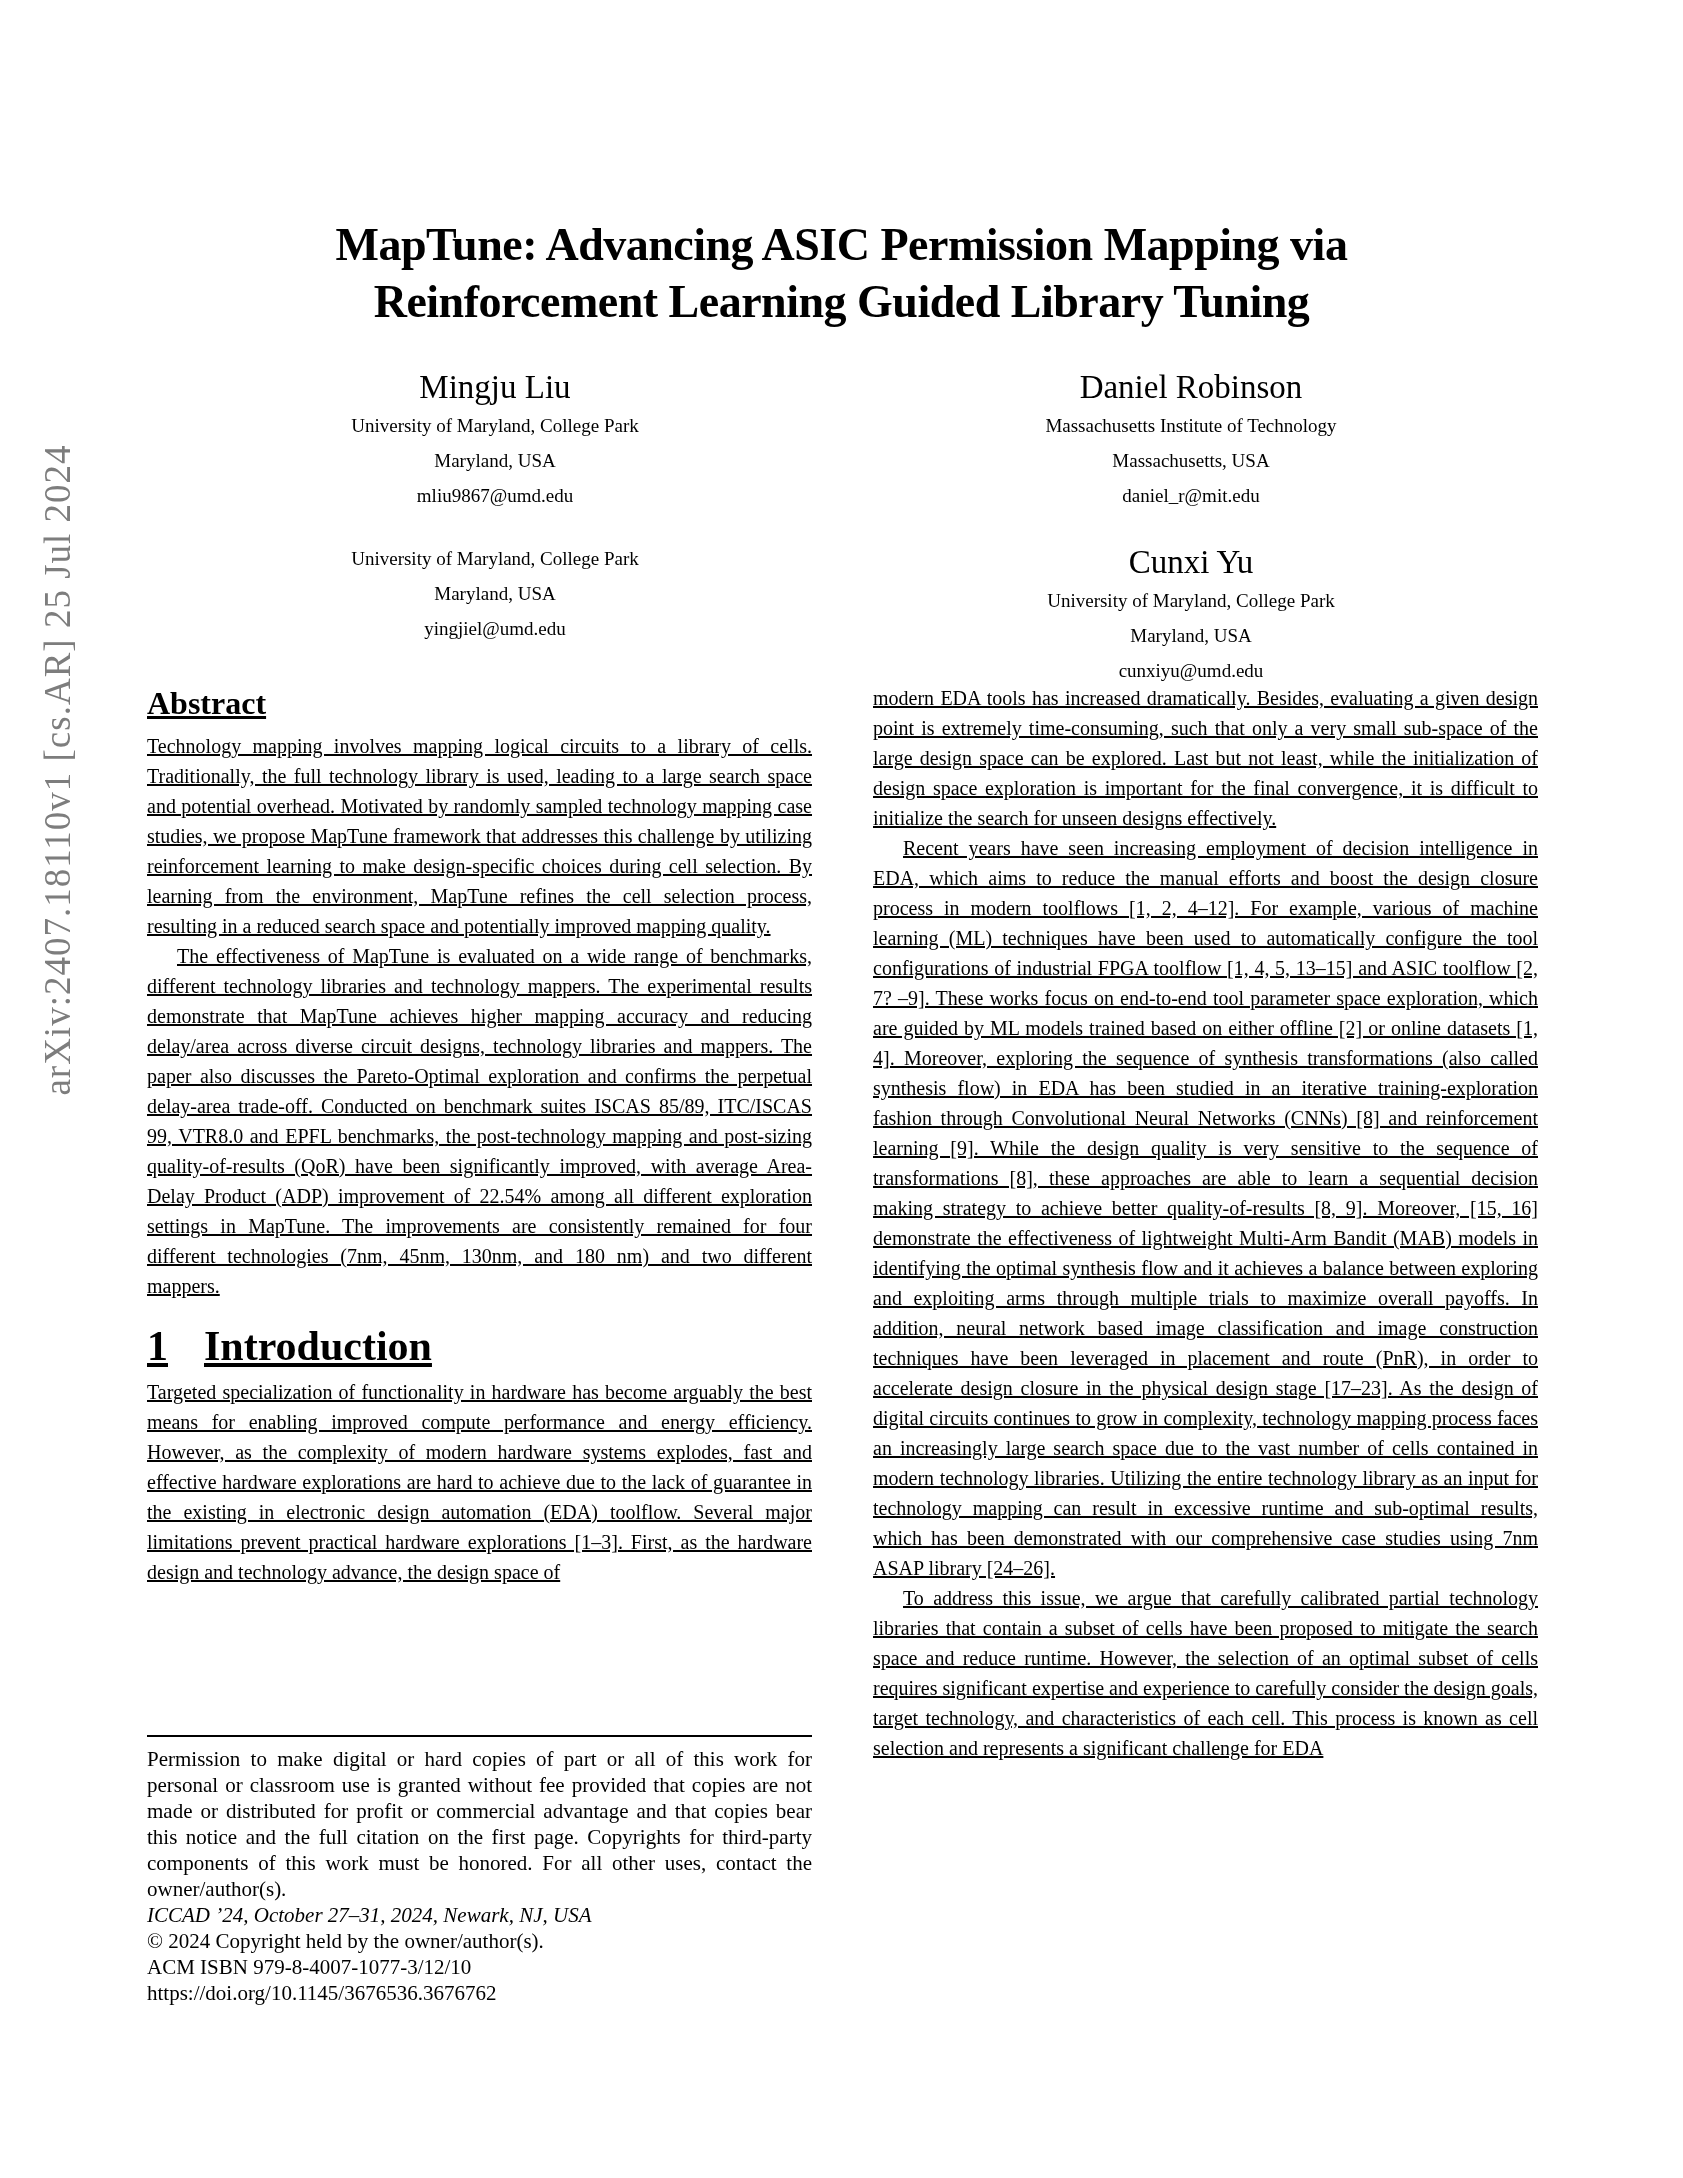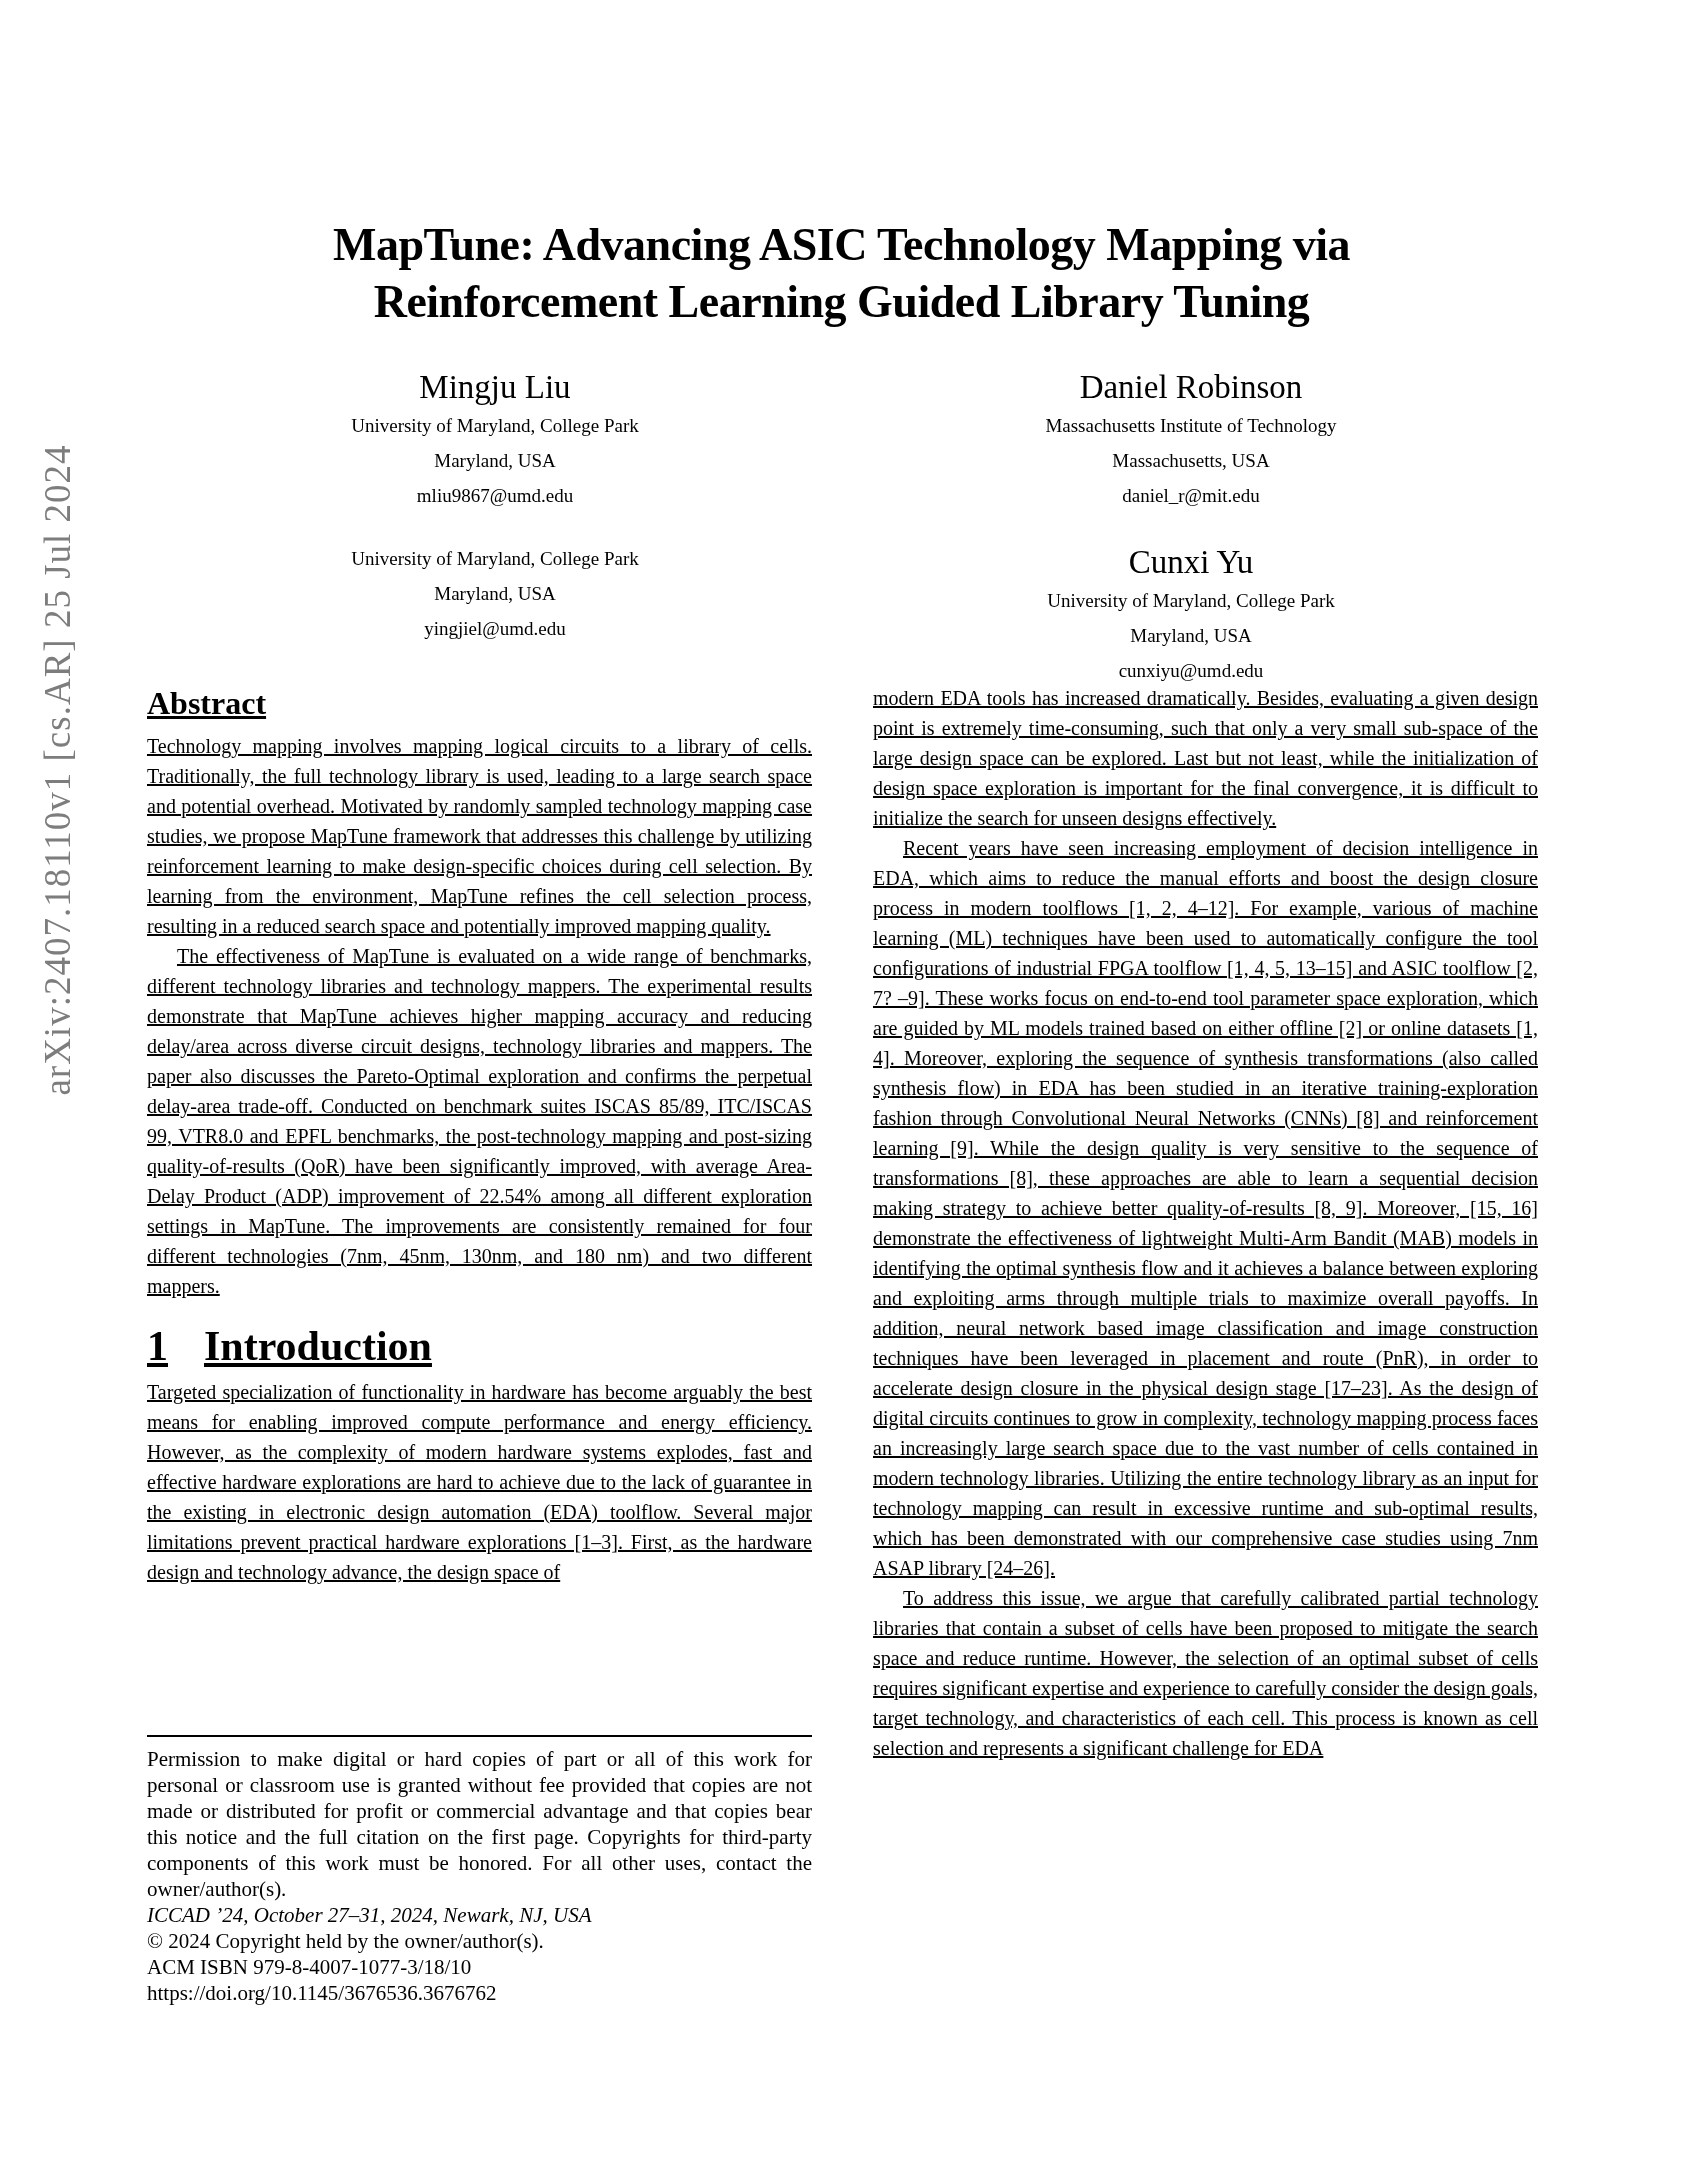--- a/index.html
+++ b/index.html
@@ -101,21 +101,21 @@
   .italic { font-style: italic; }
 </style>
 </head>
 <body>
 
 <div class="page">
 
   <div class="arxiv-banner">arXiv:2407.18110v1  [cs.AR]  25 Jul 2024</div>
 
   <header class="title-block">
-    <div>MapTune: Advancing ASIC Technology Mapping via</div>
+    <div>MapTune: Advancing ASIC Permission Mapping via</div>
     <div>Reinforcement Learning Guided Library Tuning</div>
   </header>
 
   <section class="authors">
     <div class="author">
       <div class="author-name">Mingju Liu</div>
       <div class="author-line">University of Maryland, College Park</div>
       <div class="author-line">Maryland, USA</div>
       <div class="author-line">mliu9867@umd.edu</div>
     </div>
@@ -152,18 +152,18 @@
     <p class="body-text">modern EDA tools has increased dramatically. Besides, evaluating a given design point is extremely time-consuming, such that only a very small sub-space of the large design space can be explored. Last but not least, while the initialization of design space exploration is important for the final convergence, it is difficult to initialize the search for unseen designs effectively.</p>
     <p class="body-text indent">Recent years have seen increasing employment of decision intelligence in EDA, which aims to reduce the manual efforts and boost the design closure process in modern toolflows [1, 2, 4–12]. For example, various of machine learning (ML) techniques have been used to automatically configure the tool configurations of industrial FPGA toolflow [1, 4, 5, 13–15] and ASIC toolflow [2, 7? –9]. These works focus on end-to-end tool parameter space exploration, which are guided by ML models trained based on either offline [2] or online datasets [1, 4]. Moreover, exploring the sequence of synthesis transformations (also called synthesis flow) in EDA has been studied in an iterative training-exploration fashion through Convolutional Neural Networks (CNNs) [8] and reinforcement learning [9]. While the design quality is very sensitive to the sequence of transformations [8], these approaches are able to learn a sequential decision making strategy to achieve better quality-of-results [8, 9]. Moreover, [15, 16] demonstrate the effectiveness of lightweight Multi-Arm Bandit (MAB) models in identifying the optimal synthesis flow and it achieves a balance between exploring and exploiting arms through multiple trials to maximize overall payoffs. In addition, neural network based image classification and image construction techniques have been leveraged in placement and route (PnR), in order to accelerate design closure in the physical design stage [17–23]. As the design of digital circuits continues to grow in complexity, technology mapping process faces an increasingly large search space due to the vast number of cells contained in modern technology libraries. Utilizing the entire technology library as an input for technology mapping can result in excessive runtime and sub-optimal results, which has been demonstrated with our comprehensive case studies using 7nm ASAP library [24–26].</p>
     <p class="body-text indent">To address this issue, we argue that carefully calibrated partial technology libraries that contain a subset of cells have been proposed to mitigate the search space and reduce runtime. However, the selection of an optimal subset of cells requires significant expertise and experience to carefully consider the design goals, target technology, and characteristics of each cell. This process is known as cell selection and represents a significant challenge for EDA</p>
   </section>
 
   <footer class="footnote">
     <div class="footnote-rule"></div>
     <p class="permission">Permission to make digital or hard copies of part or all of this work for personal or classroom use is granted without fee provided that copies are not made or distributed for profit or commercial advantage and that copies bear this notice and the full citation on the first page. Copyrights for third-party components of this work must be honored. For all other uses, contact the owner/author(s).</p>
     <p class="italic">ICCAD ’24, October 27–31, 2024, Newark, NJ, USA</p>
     <p>© 2024 Copyright held by the owner/author(s).</p>
-    <p>ACM ISBN 979-8-4007-1077-3/18/10</p>
+    <p>ACM ISBN 979-8-4007-1077-3/12/10</p>
     <p>https://doi.org/10.1145/3676536.3676762</p>
   </footer>
 
 </div>
 
 
 </body></html>

